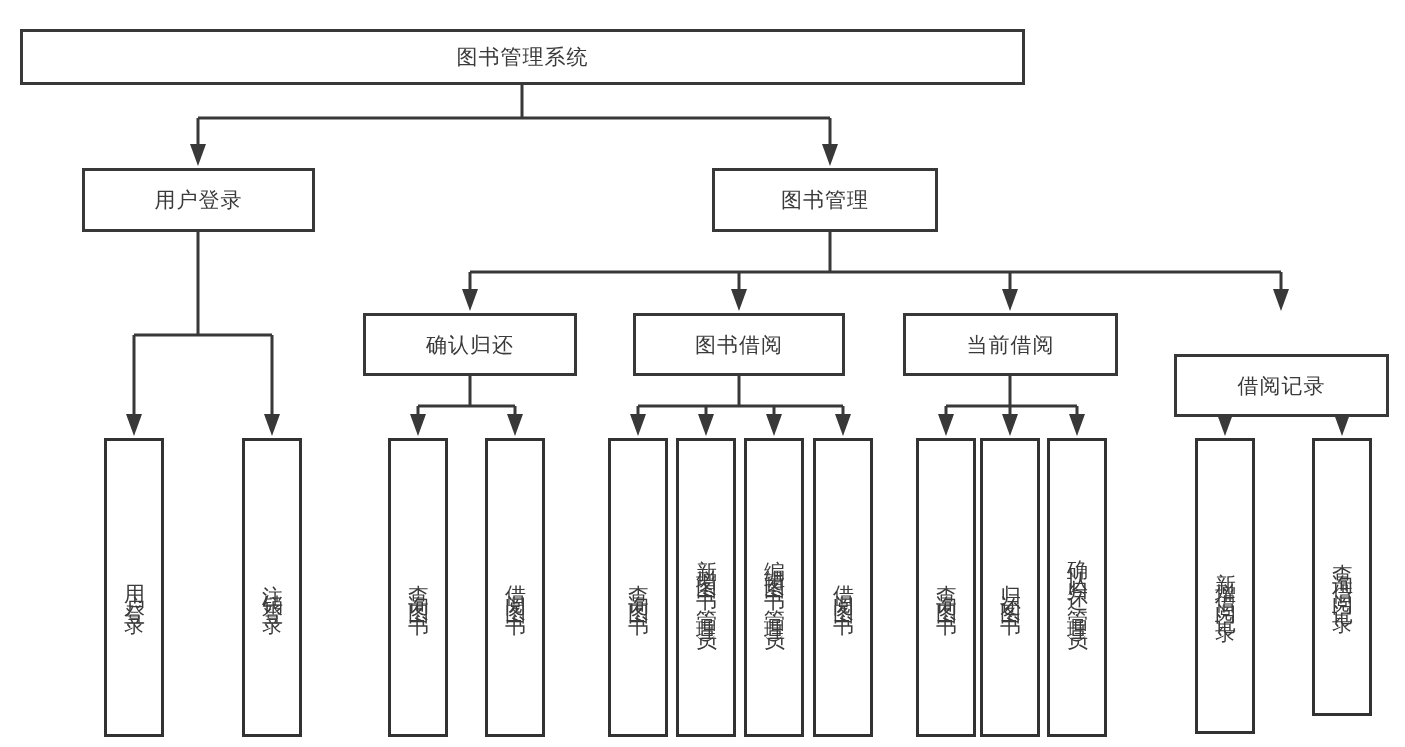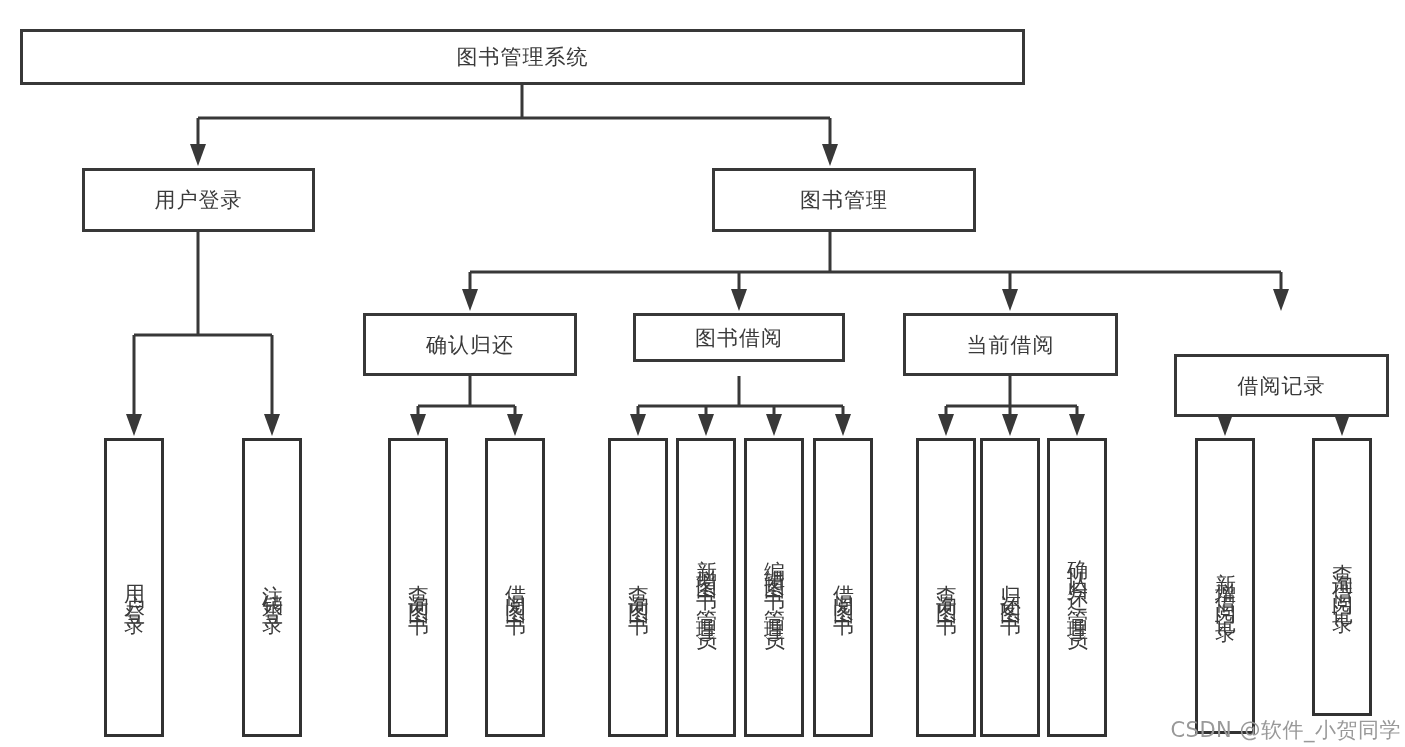--- a/index.html
+++ b/index.html
@@ -116,28 +116,28 @@
     </g>
   </svg>
 
   <div class="hnode" style="left:20px; top:13px; width:1005px; height:56px;margin-top:16px;">
     <span>图书管理系统</span>
   </div>
 
   <div class="hnode" style="left:82px; top:168px; width:233px; height:64px;">
     <span>用户登录</span>
   </div>
-  <div class="hnode" style="left:712px; top:168px; width:264px; height:64px;">
+  <div class="hnode" style="left:712px; top:168px; width:226px; height:64px;">
     <span>图书管理</span>
   </div>
 
   <div class="hnode" style="left:363px; top:313px; width:214px; height:63px;">
     <span>确认归还</span>
   </div>
-  <div class="hnode" style="left:633px; top:313px; width:212px; height:49px;">
+  <div class="hnode" style="left:633px; top:313px; width:212px; height:63px;">
     <span>图书借阅</span>
   </div>
   <div class="hnode" style="left:903px; top:313px; width:215px; height:63px;">
     <span>当前借阅</span>
   </div>
   <div class="hnode" style="left:1174px; top:313px; width:215px; height:63px;margin-top:41px;">
     <span>借阅记录</span>
   </div>
 
   <div class="vnode" style="left:104px; top:438px; height:299px;">
@@ -177,15 +177,14 @@
     <span class="vtext">确认归还（管理员）</span>
   </div>
 
   <div class="vnode" style="left:1195px; top:438px; height:296px;">
     <span class="vtext">新增借阅记录</span>
   </div>
   <div class="vnode" style="left:1312px; top:438px; height:278px;">
     <span class="vtext">查询借阅记录</span>
   </div>
 
-  <div class="watermark">CSDN @软件_小贺同学</div>
 
 </div>
 
 </body></html>

